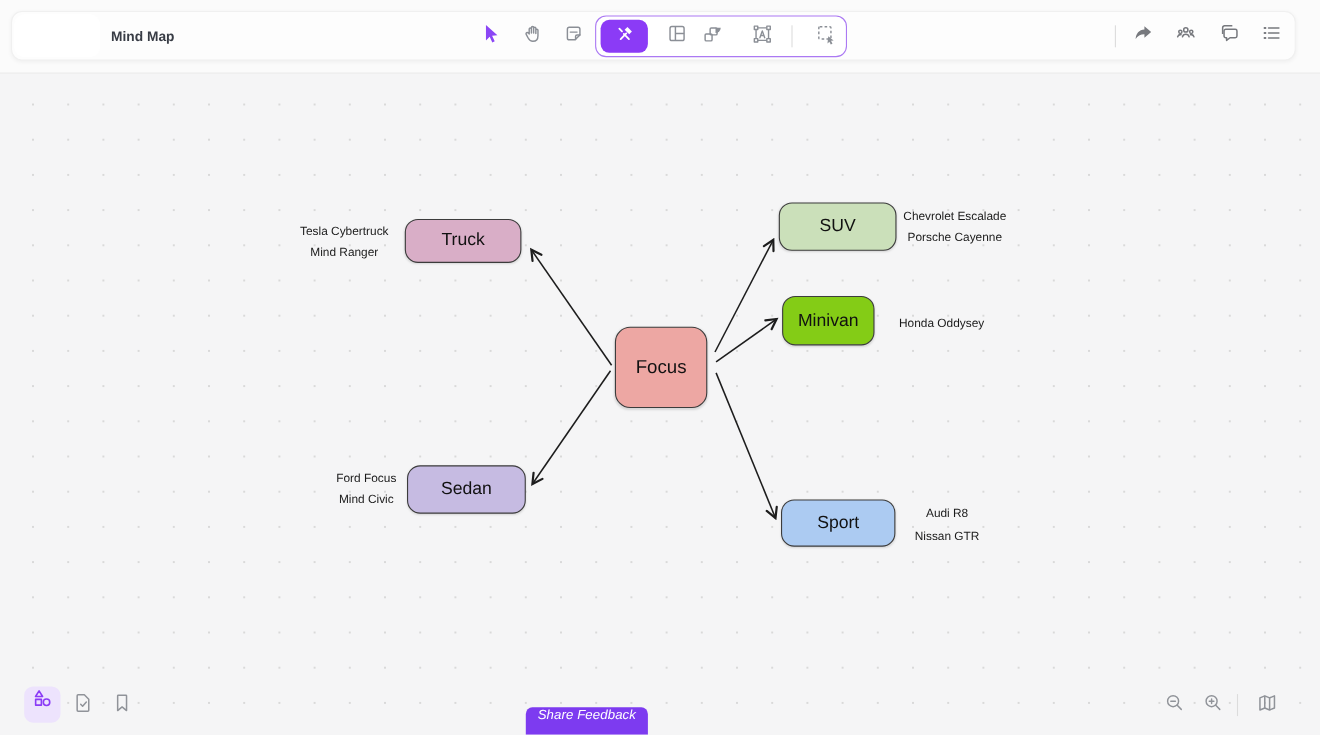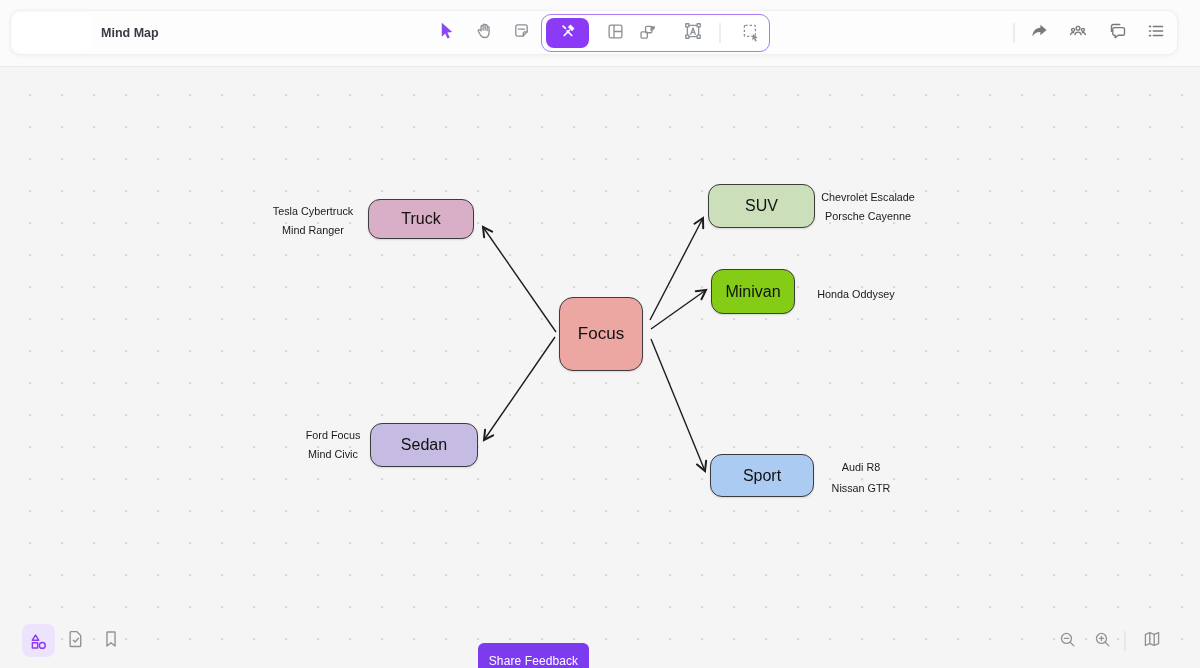--- a/index.html
+++ b/index.html
@@ -25,21 +25,21 @@
     background-size:32px 32px; background-position:14px 12px; }
   .arrows { position:absolute; left:0; top:0; width:1200px; height:668px; pointer-events:none; }
 
   .node { position:absolute; display:flex; align-items:center; justify-content:center;
     border:1.6px solid #3c3c3c; border-radius:12px; box-shadow:0 1px 2px rgba(0,0,0,.13); cursor:pointer; }
   .node-label { font-size:16px; color:#111; }
   .node-root .node-label { font-size:17px; }
   .notes { position:absolute; text-align:center; font-size:10.8px; color:#1a1a1a; line-height:18.5px; }
 
   
-  .fbtn { position:absolute; display:flex; align-items:flex-end; justify-content:center; cursor:pointer; }
+  .fbtn { position:absolute; display:flex; align-items:flex-start; justify-content:center; cursor:pointer;font-style:italic; }
   .shapes-btn { left:22px; top:624px; width:33px; height:33px; background:#ede3fd; border-radius:8px; }
   .feedback-btn { left:478px; top:643px; width:111px; height:25px; background:#7d3bf0; border-radius:6px 6px 0 0;
     color:#fff; font-size:12px; font-weight:500; letter-spacing:.1px; }
 </style>
 </head>
 <body>
 
 <div class="header">
   <div class="topbar">
     <div class="menu-spot"></div>

